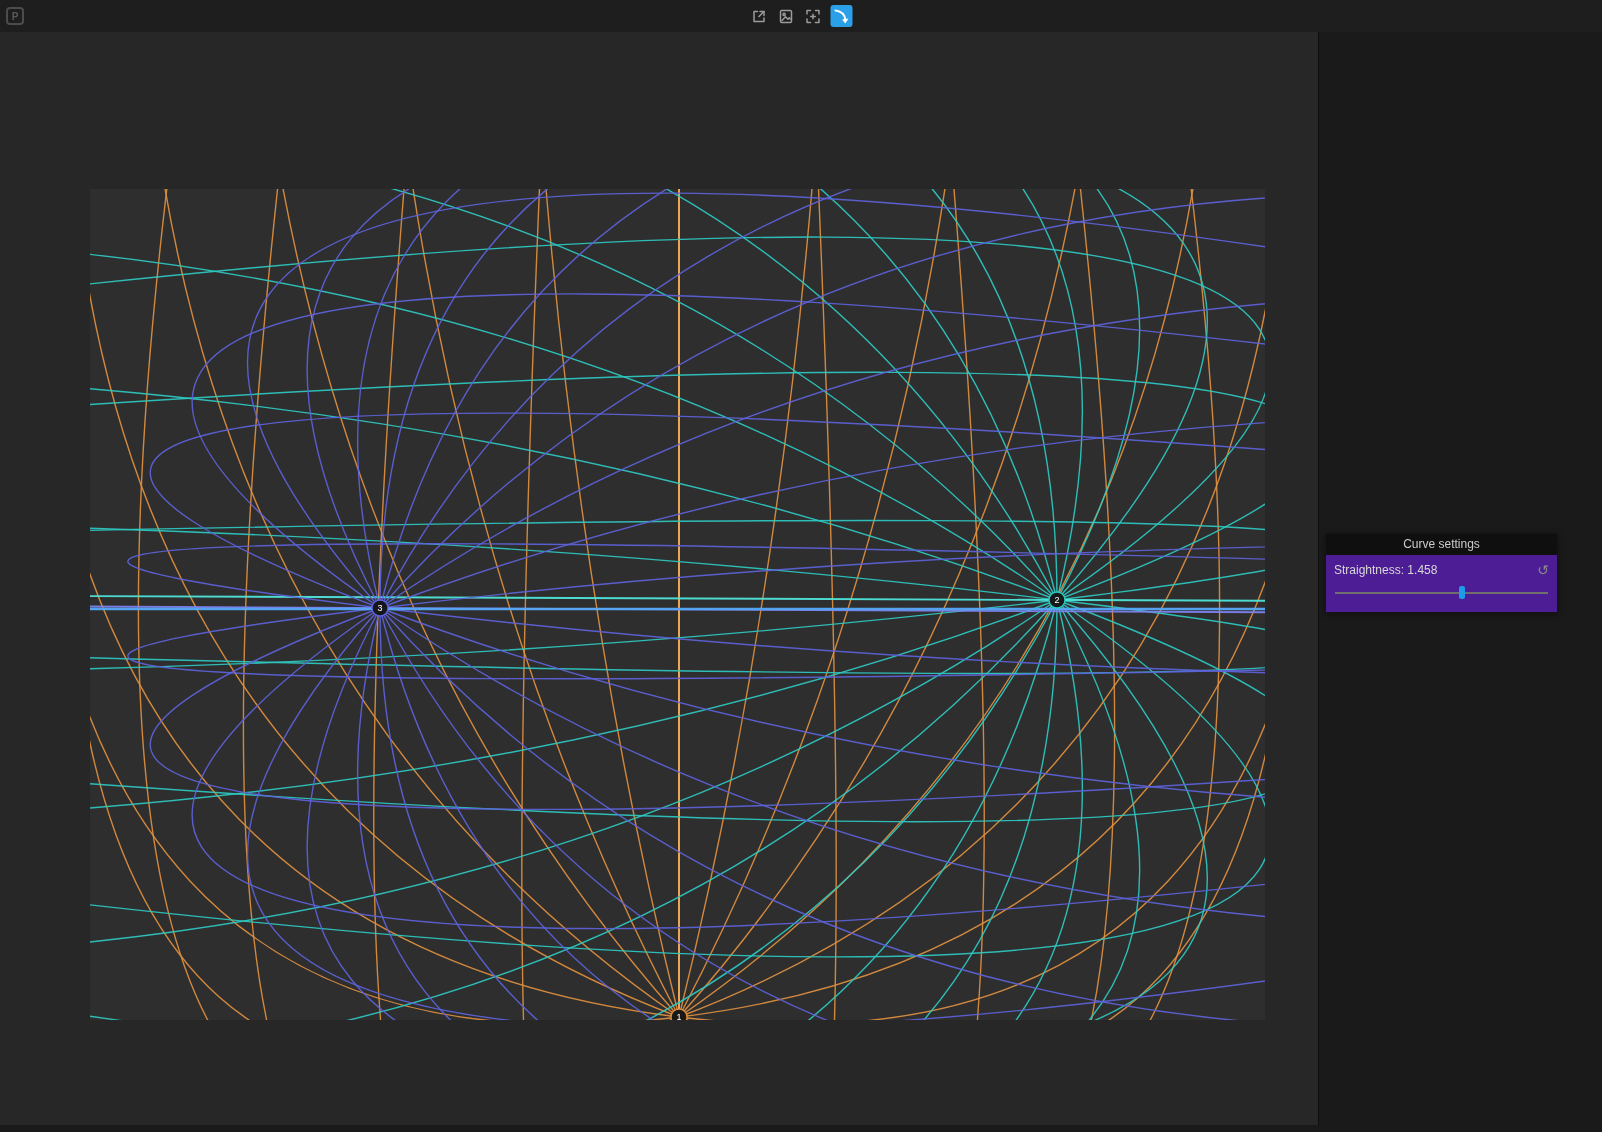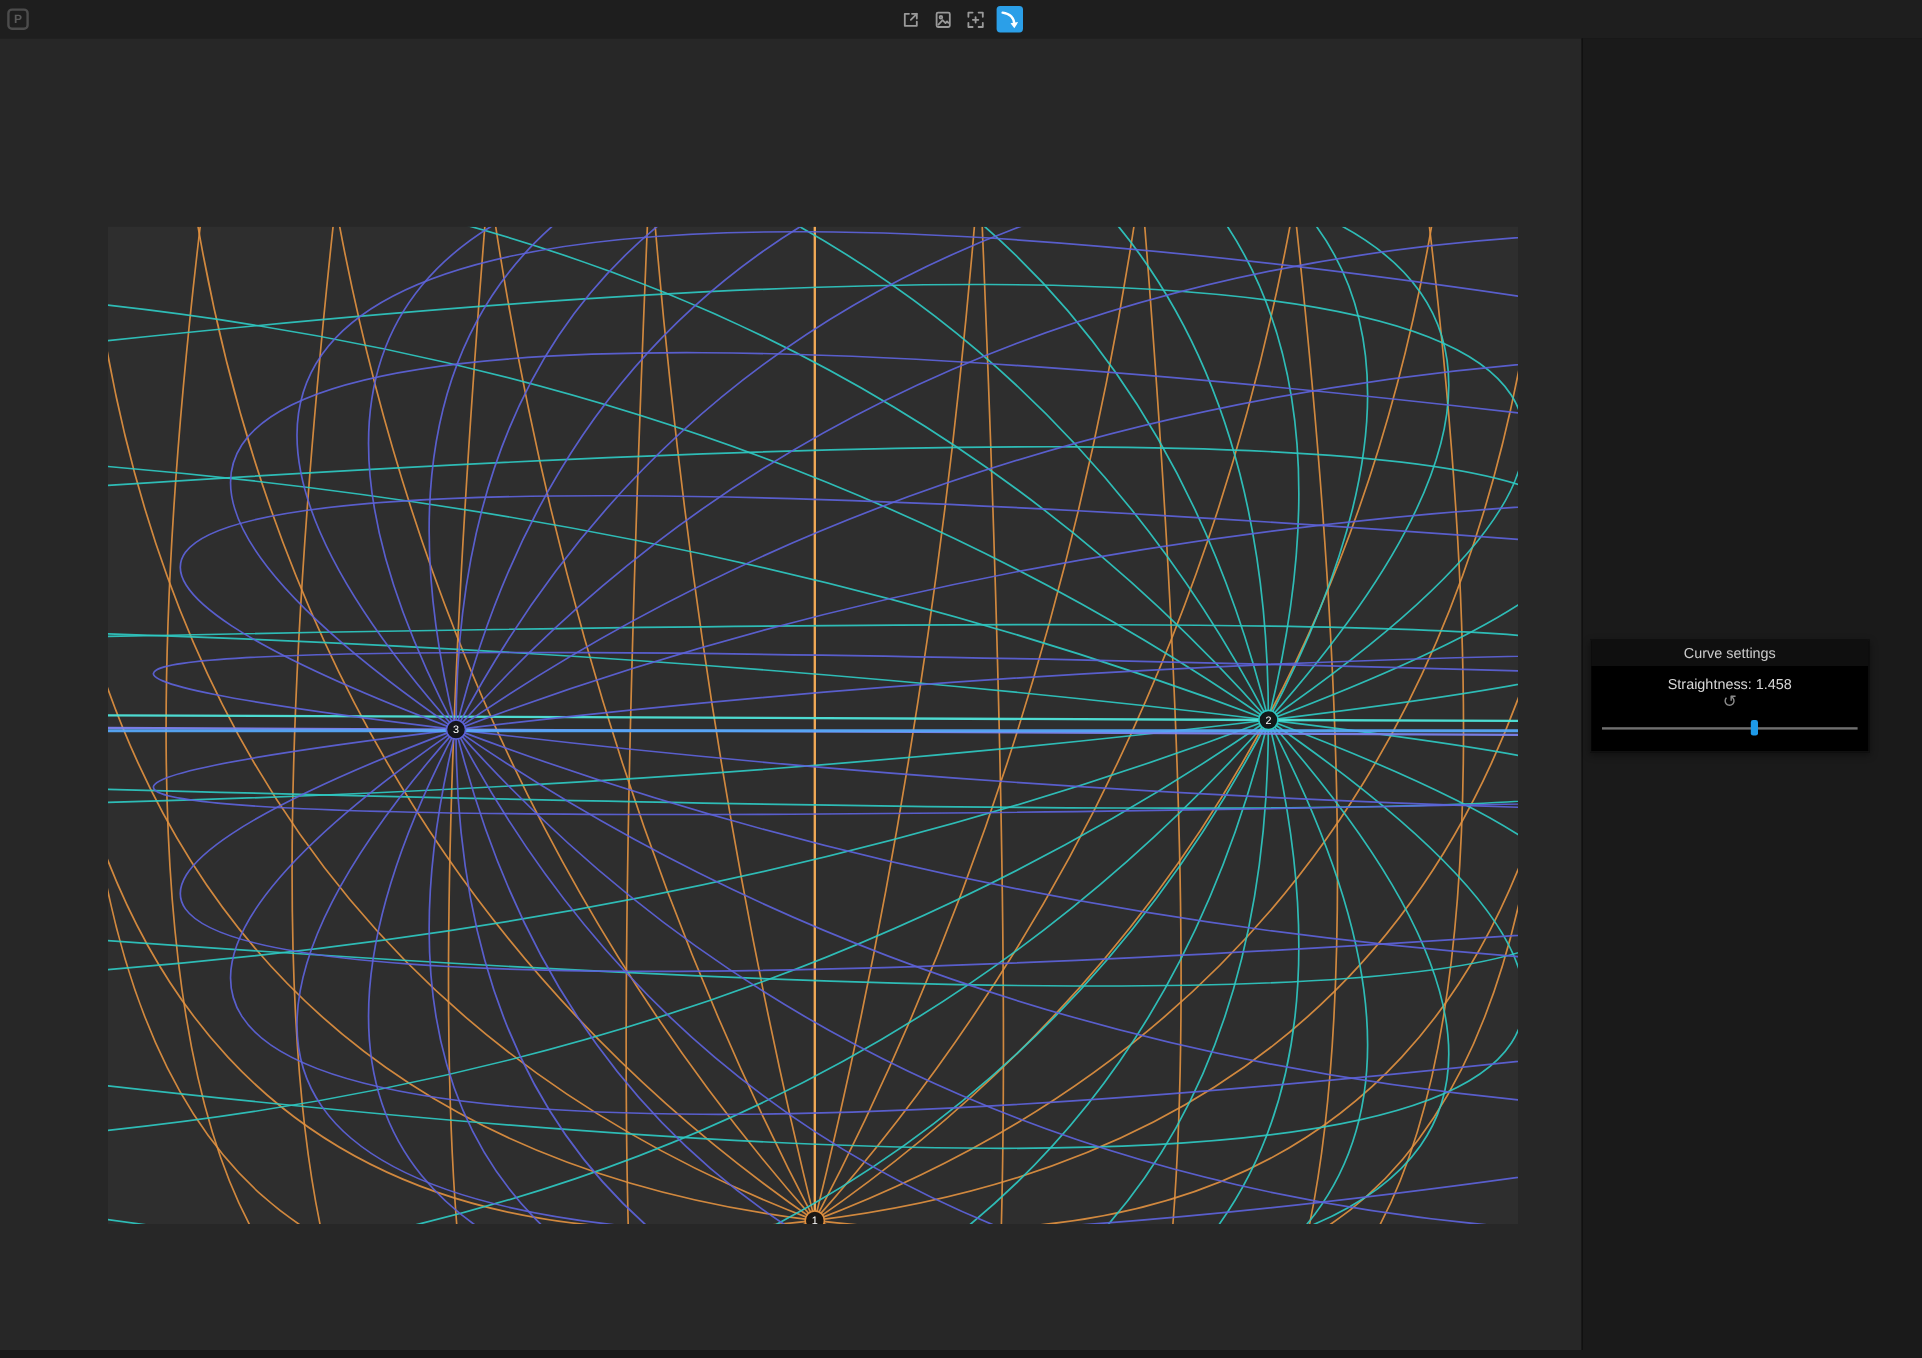--- a/index.html
+++ b/index.html
@@ -27,26 +27,26 @@
                background:#1a1a1a;border-left:1px solid #0e0e0e;box-sizing:border-box;}
   .bottom-strip{position:absolute;left:0;bottom:0;width:1602px;height:7px;background:#1a1a1a;}
 
   
   .grid-canvas{position:absolute;left:90px;top:157px;width:1175px;height:831px;
                background:#2e2e2e;overflow:hidden;}
   .grid-canvas svg{display:block;}
 
   
   .curve-panel{position:absolute;left:1325px;top:533px;width:233px;
-               background:#000000;border:1px solid #141414;box-sizing:border-box;
+               background:#4c1d95;border:1px solid #141414;box-sizing:border-box;
                box-shadow:0 2px 6px rgba(0,0,0,.4);}
   .curve-panel-title{height:21px;line-height:21px;background:#0f0f0f;color:#cccccc;
                      font-size:12px;text-align:center;}
   .curve-panel-body{padding:8px 8px 12px 8px;}
-  .cp-row{display:flex;justify-content:space-between;align-items:center;flex-direction:column;}
+  .cp-row{display:flex;justify-content:space-between;align-items:center;}
   .cp-label{color:#d8d8d8;font-size:12px;}
   .cp-reset{color:#8a8a8a;font-size:14px;line-height:14px;cursor:pointer;}
   .slider{position:relative;height:14px;margin-top:9px;}
   .slider-track{position:absolute;left:1px;right:1px;top:6px;height:2px;background:#6f6f6f;}
   .slider-handle{position:absolute;top:0;width:6px;height:13px;background:#1e9ae8;
                  border-radius:2px;cursor:pointer;}
 </style>
 </head>
 <body>
 

